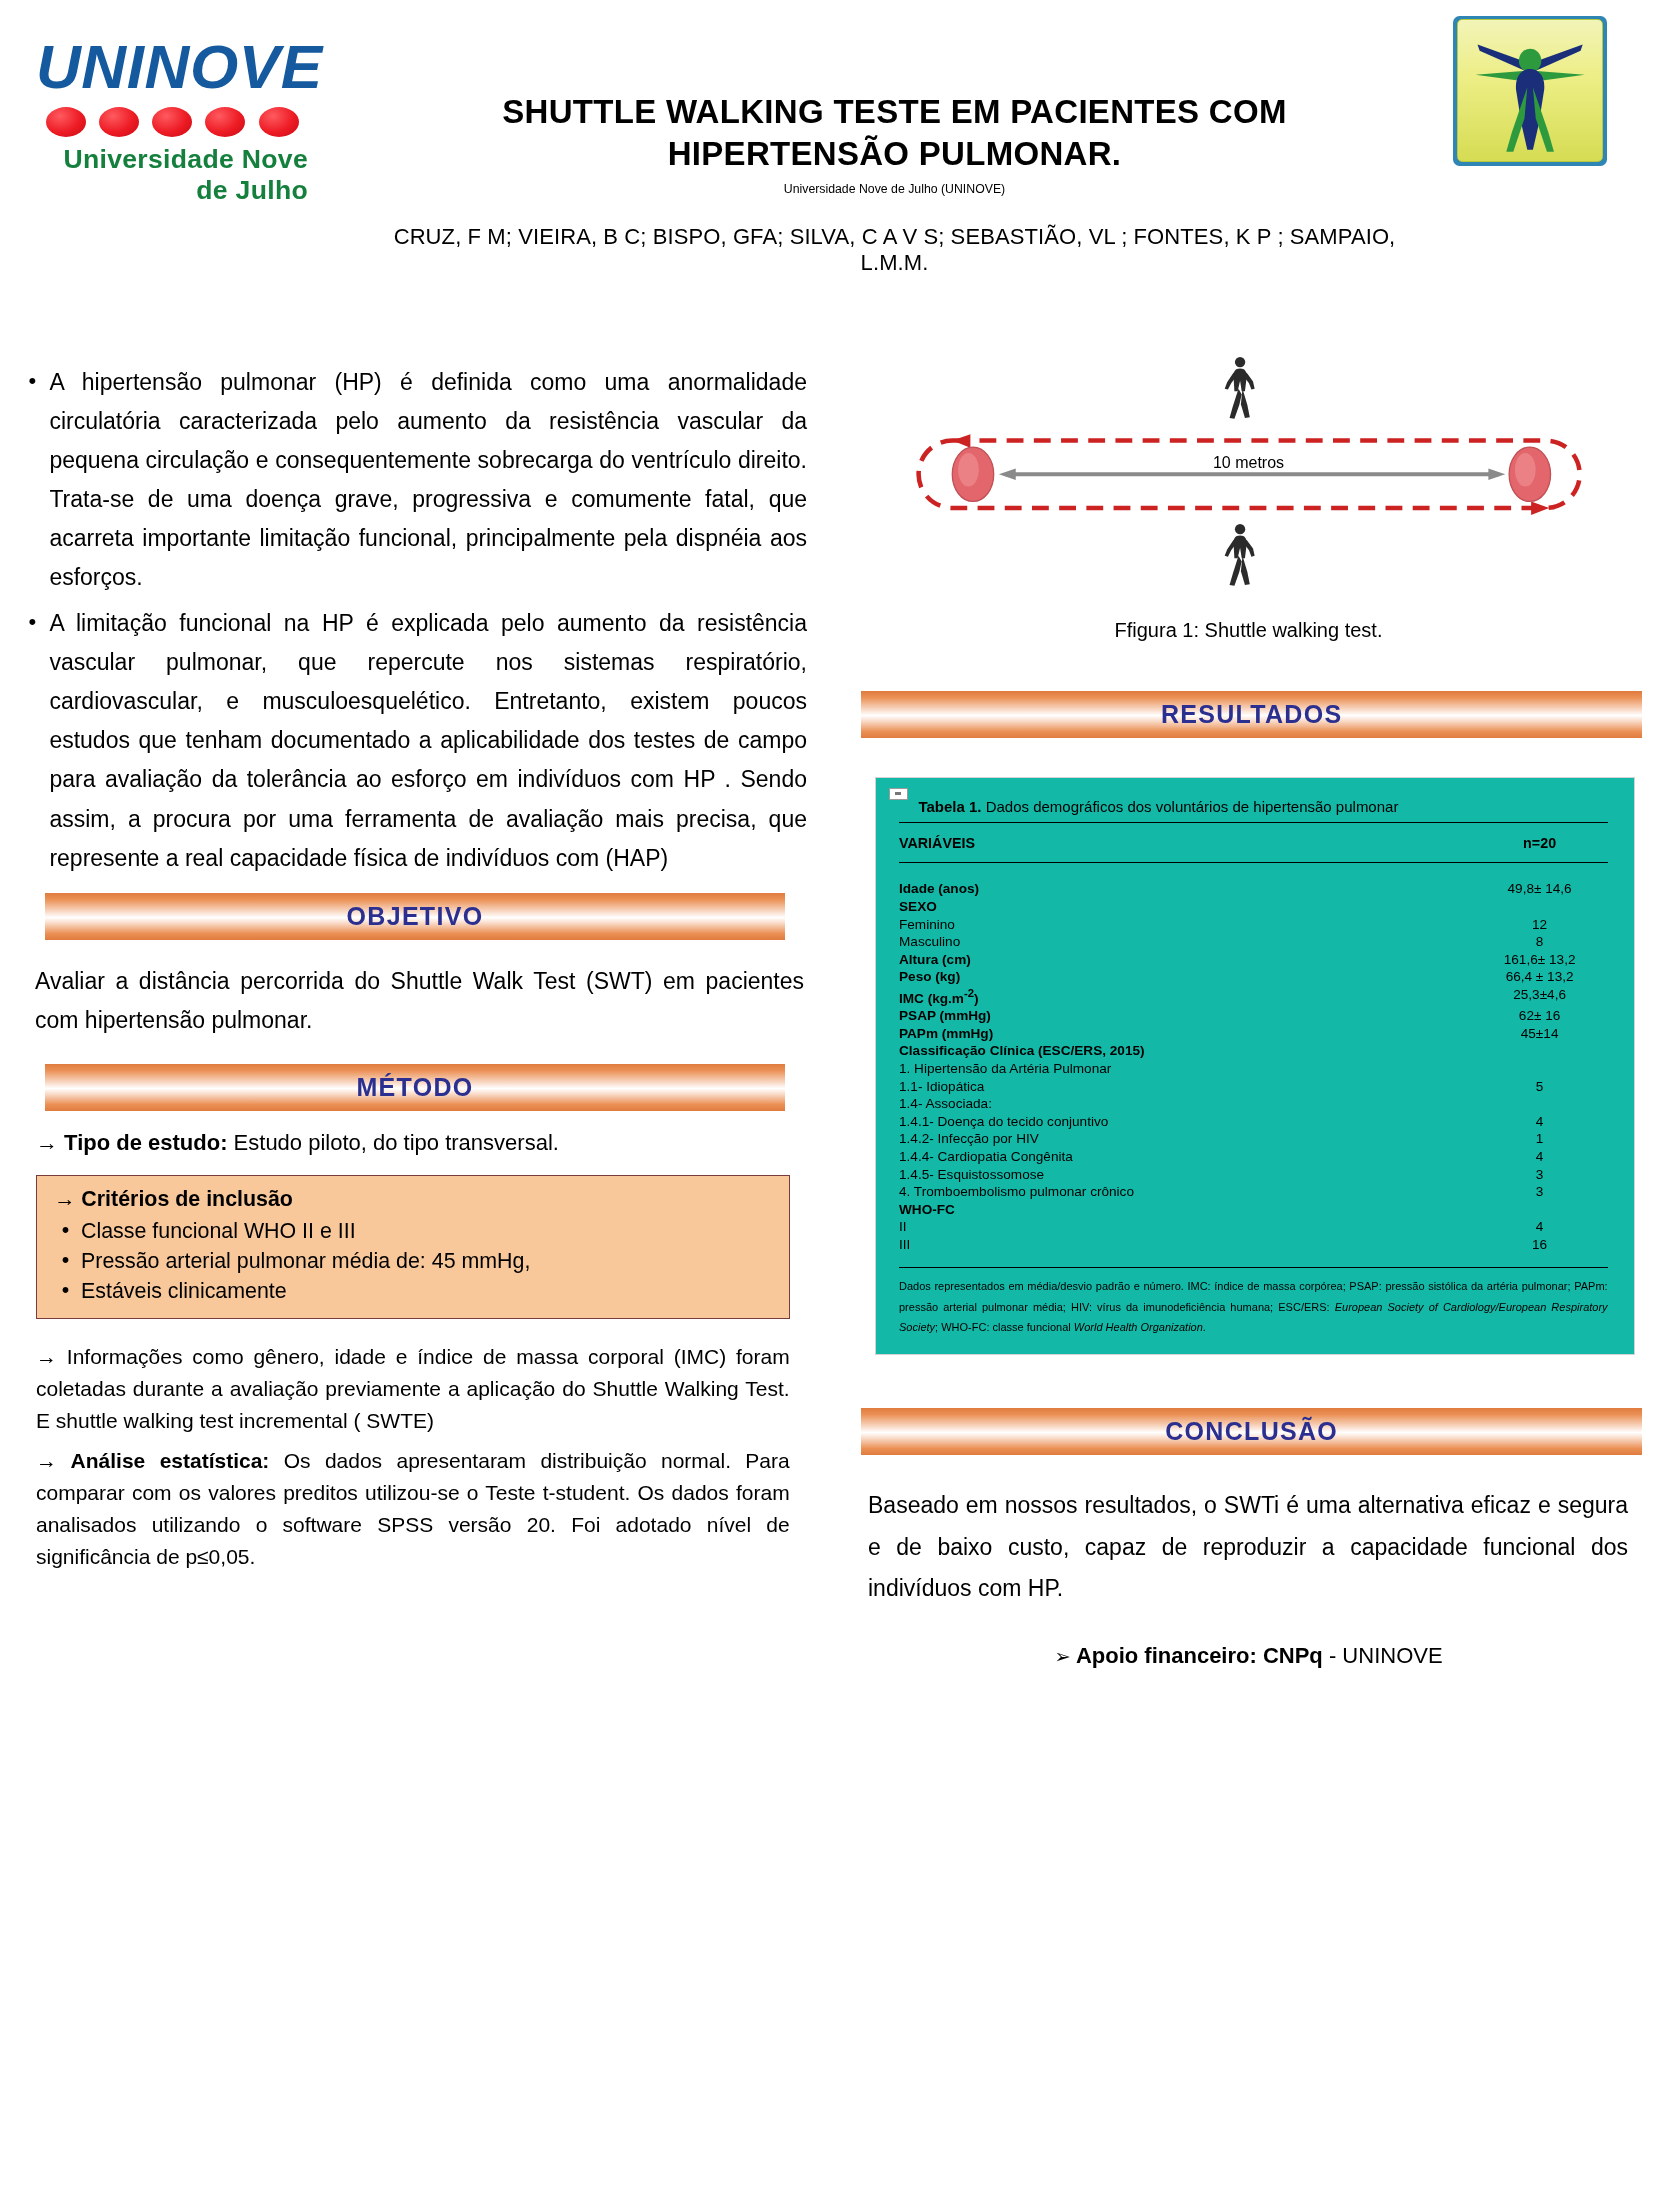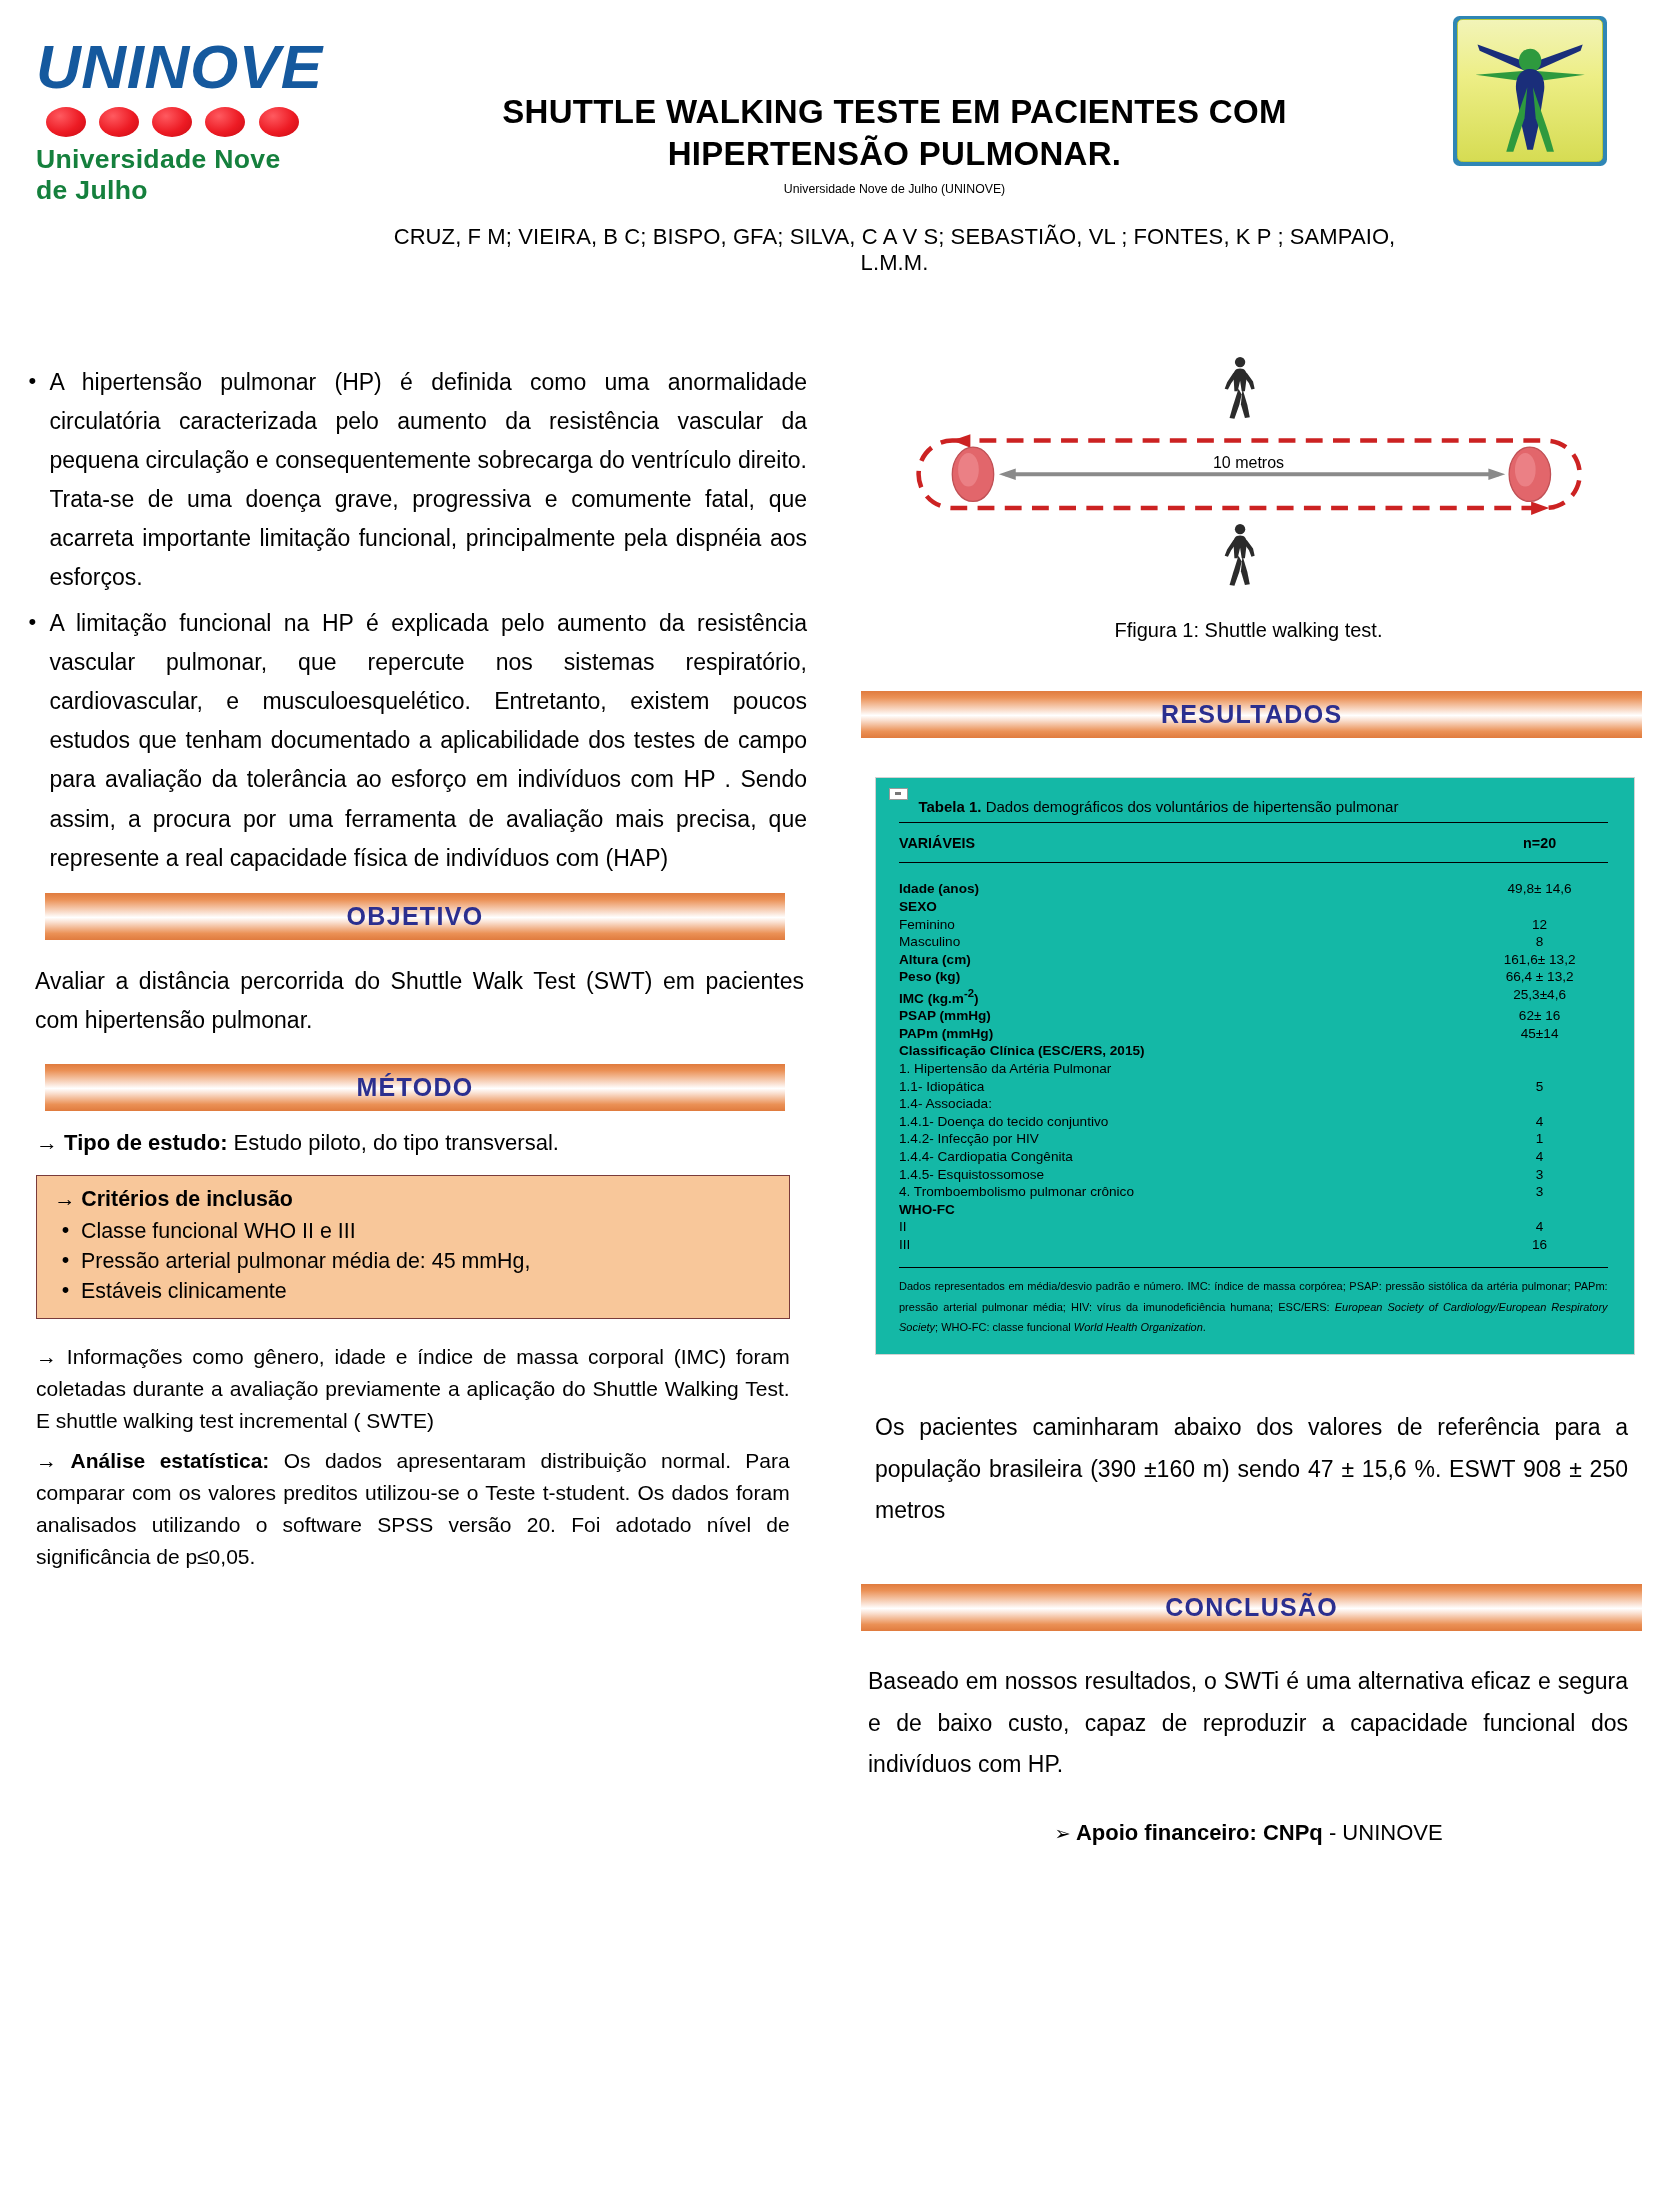--- a/index.html
+++ b/index.html
@@ -2,21 +2,21 @@
 <html style="font-size:10.4px"><head>
 <meta charset="utf-8">
 <style>
   html,body{margin:0;padding:0;background:#fff;}
   body{
     width:1654px;height:2205px;position:relative;overflow:hidden;
     font-family:"Liberation Sans",sans-serif;color:#000;
   }
   
   #header{position:absolute;left:0;top:0;width:1654px;height:318px;}
-  #logo-block{position:absolute;left:36px;top:36px;width:272px;height:149px;text-align:left;}
+  #logo-block{position:absolute;left:36px;top:36px;width:272px;height:149px;text-align:right;}
   #logo-word{
     font-family:"Liberation Sans",sans-serif;font-weight:bold;font-style:italic;
     font-size:62px;letter-spacing:0.6px;color:#15599E;line-height:1;
   }
   #logo-dots{display:flex;justify-content:space-between;width:253px;margin:9px auto 6.5px auto;}
   .logo-dot{width:40px;height:30px;border-radius:50%;
     background:radial-gradient(ellipse at 35% 30%, #f4ararararara 0%, #ED1B24 55%, #C70A12 100%);
     background:radial-gradient(ellipse at 35% 30%, #FF5A60 0%, #ED1B24 55%, #C70A12 100%);}
   #logo-sub{font-weight:bold;font-size:26.6px;color:#15803d;letter-spacing:0.3px;}
 
@@ -341,21 +341,20 @@
           </tr>
           <tr>
             <td class="i2">III</td>
             <td class="v">16</td>
           </tr>
         </tbody>
     </table>
     <div id="tbl-foot"><span>Dados representados em média/desvio padrão e número. IMC: índice de massa corpórea; PSAP: pressão sistólica da artéria pulmonar; PAPm: pressão arterial pulmonar média; HIV: vírus da imunodeficiência humana; ESC/ERS: </span><i>European Society of Cardiology/European Respiratory Society</i><span>; WHO-FC: classe funcional </span><i>World Health Organization</i><span>.</span></div>
   </div>
 
-  <div class="res-p" style="margin:52px 26px 0 32px;">Os pacientes caminharam abaixo dos valores de referência para a população brasileira (390 ±160 m) sendo 47 ± 15,6 %. ESWT 908 ± 250 metros</div>
 
   <div class="sec-bar" style="margin:53px 11.7px 0 18px;">
     <span>CONCLUSÃO</span>
   </div>
 
   <div class="conc-p" style="margin:30px 26px 0 25px;">Baseado em nossos resultados, o SWTi é uma alternativa eficaz e segura e de baixo custo, capaz de reproduzir a capacidade funcional dos indivíduos com HP.</div>
 
   <div id="funding">
     <span class="arrow">➢</span><span class="bold"> Apoio financeiro: CNPq</span><span> - UNINOVE</span>
   </div>

